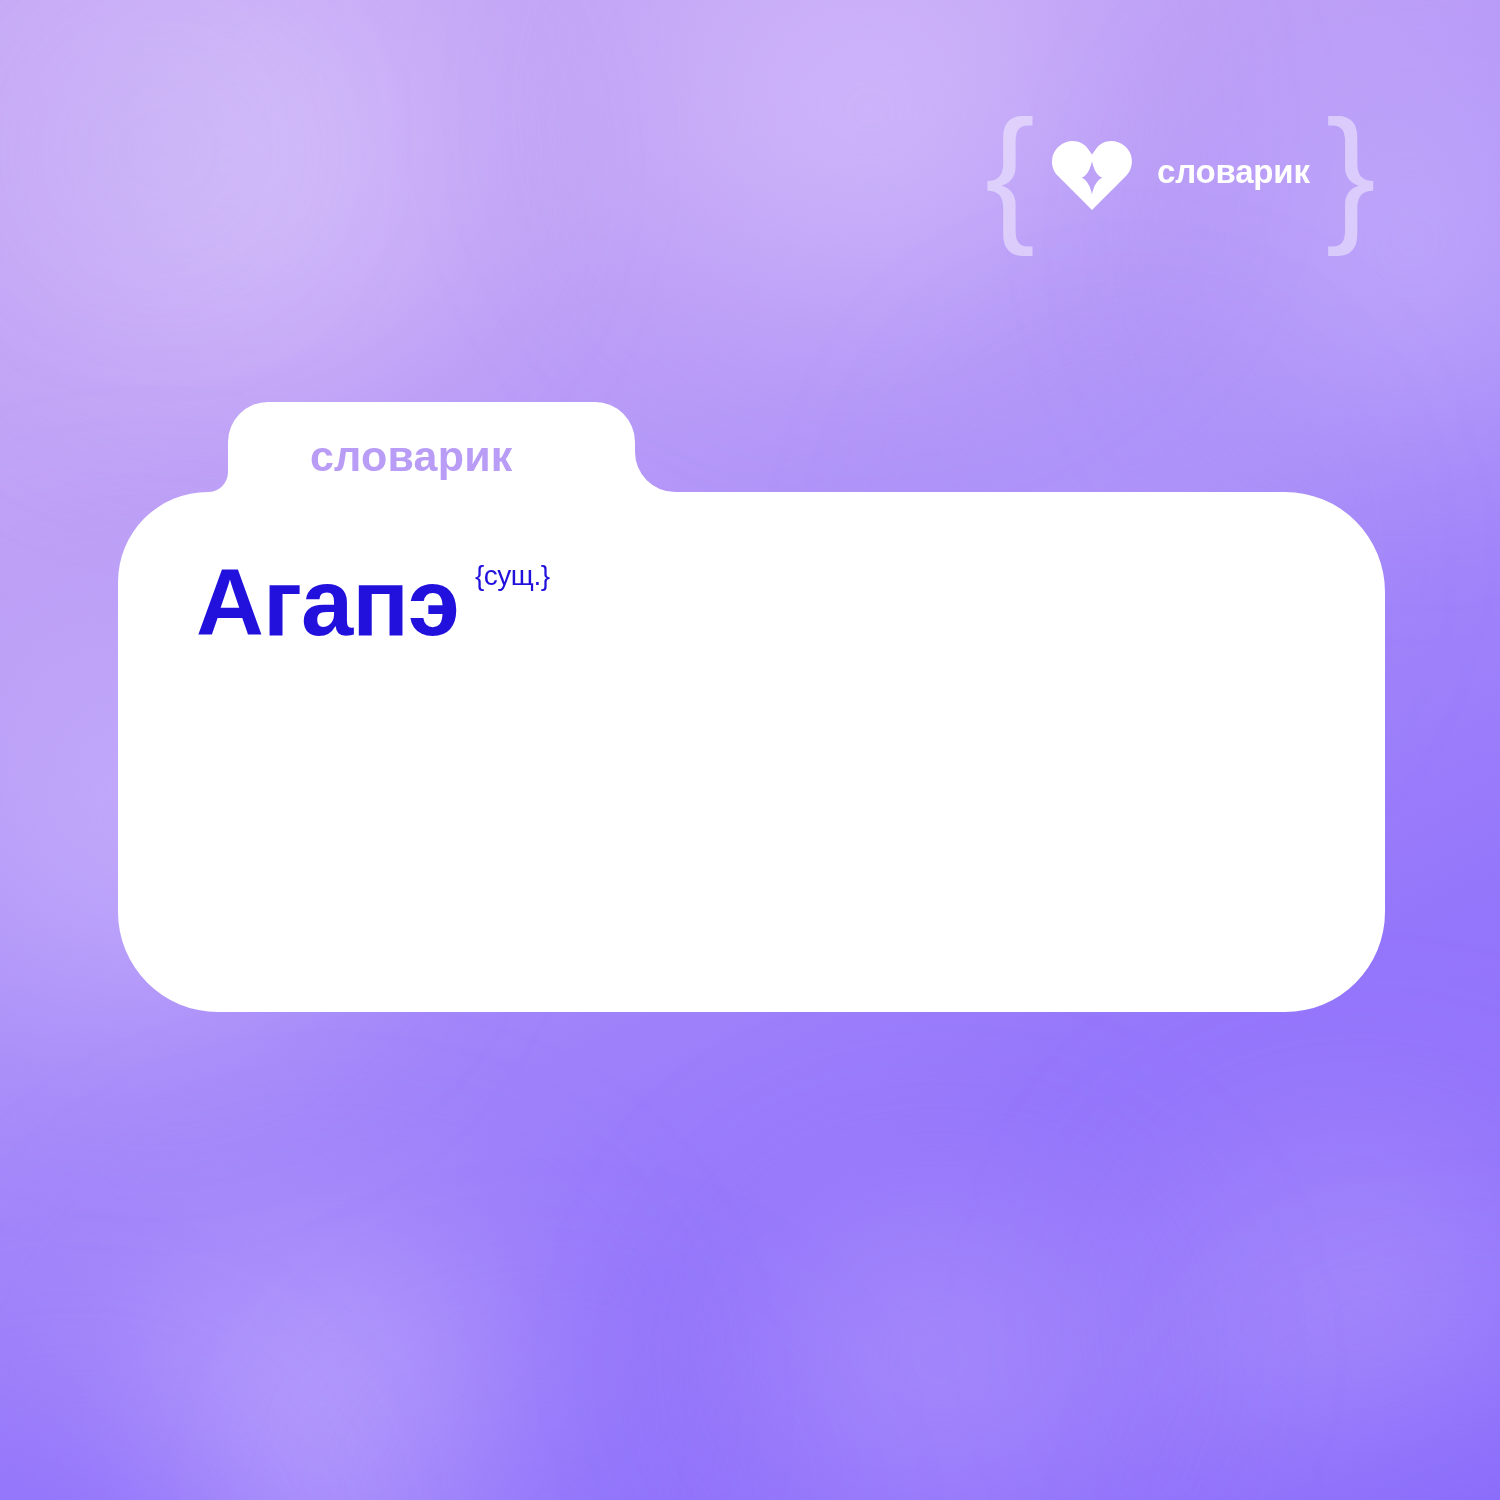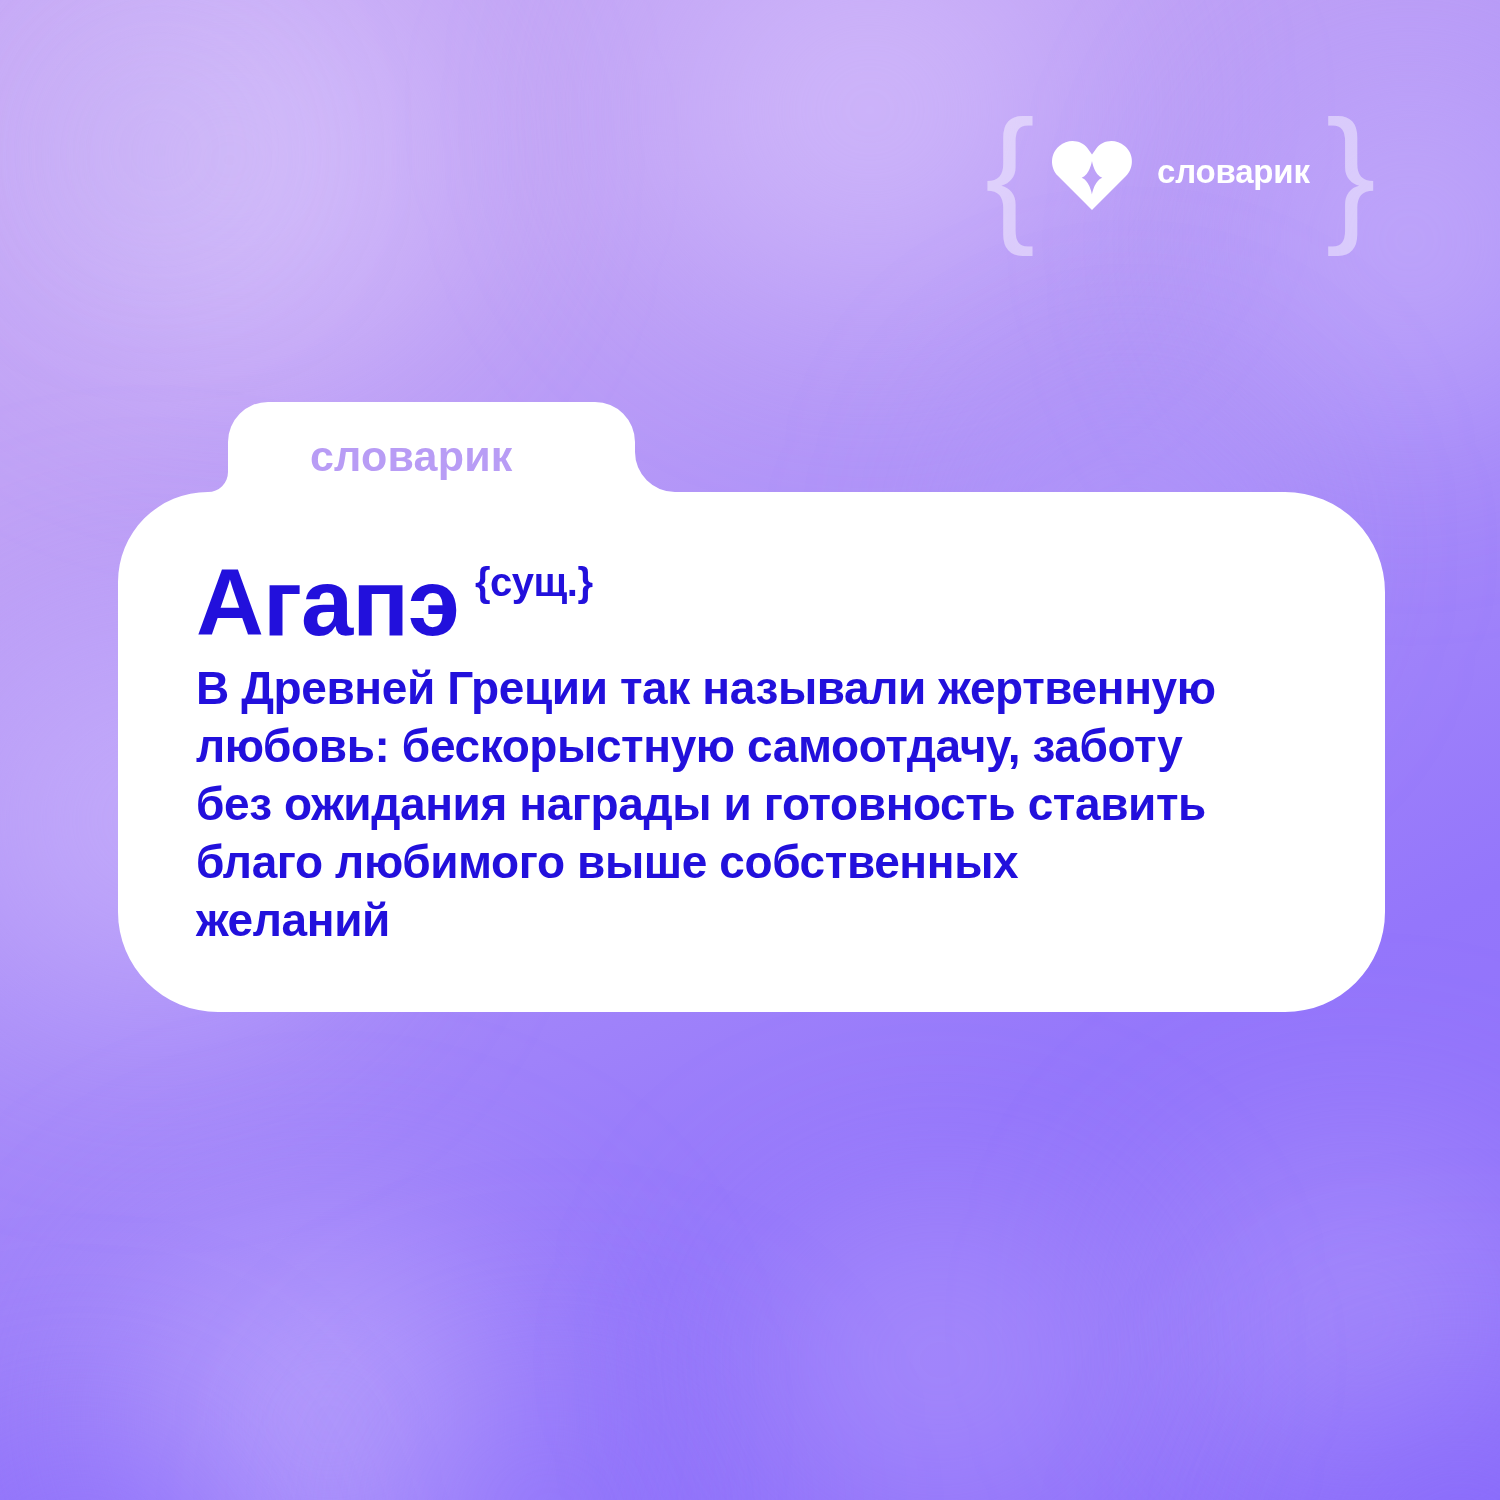--- a/index.html
+++ b/index.html
@@ -147,22 +147,22 @@
     margin-bottom: 10px;
   }
   #word-title {
     font-size: 94px;
     font-weight: 700;
     color: #2210dc;
     line-height: 1.0;
     letter-spacing: -1px;
   }
   #word-pos {
-    font-size: 40px;
-    font-weight: 700;
+    font-size: 28px;
+    font-weight: 400;
     color: #2210dc;
     margin-left: 16px;
     margin-top: 4px;
     letter-spacing: -0.5px;
   }
 
   #definition {
     font-size: 46px;
     font-weight: 700;
     color: #2210dc;
@@ -240,17 +240,16 @@
       "></path>
     </svg>
 
     <div id="tab-label">словарик</div>
 
     <div id="card-content">
       <div class="title-row">
         <div id="word-title">Агапэ</div>
         <div id="word-pos">{сущ.}</div>
       </div>
-      <div id="definition">В Древней Греции так называли жертвенную любовь: бескорыстную самоотдачу, заботу без ожидания награды и готовность ставить благо любимого выше собственных желаний</div>
     </div>
   </div>
 
 </div>
 
 </body></html>

